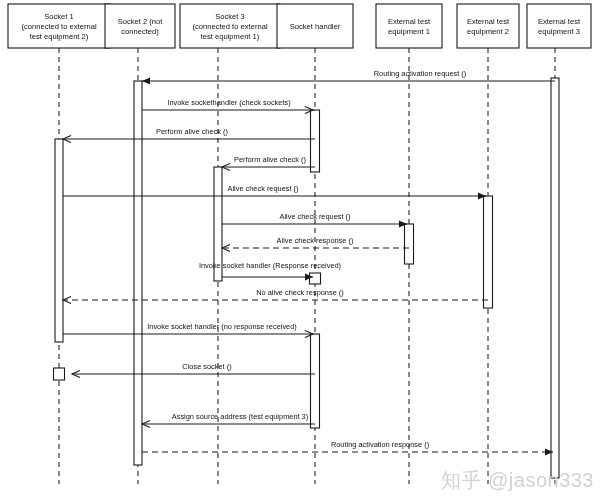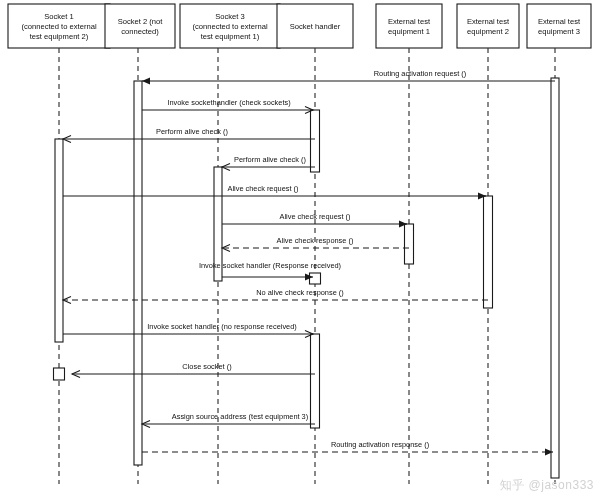--- a/index.html
+++ b/index.html
@@ -67,21 +67,21 @@
     font-family: "Liberation Sans", sans-serif;
     font-size: 7.4px;
     fill: #111111;
     text-anchor: middle;
   }
   .watermark {
     position: absolute;
     right: 6px;
     bottom: 2px;
     font-family: "Liberation Sans", sans-serif;
-    font-size: 12px;
+    font-size: 20px;
     color: #d2d2d2;
     letter-spacing: 0.5px;
     user-select: none;
     white-space: nowrap;
   }
 </style>
 </head>
 <body>
 
 <div id="diagram-root">

